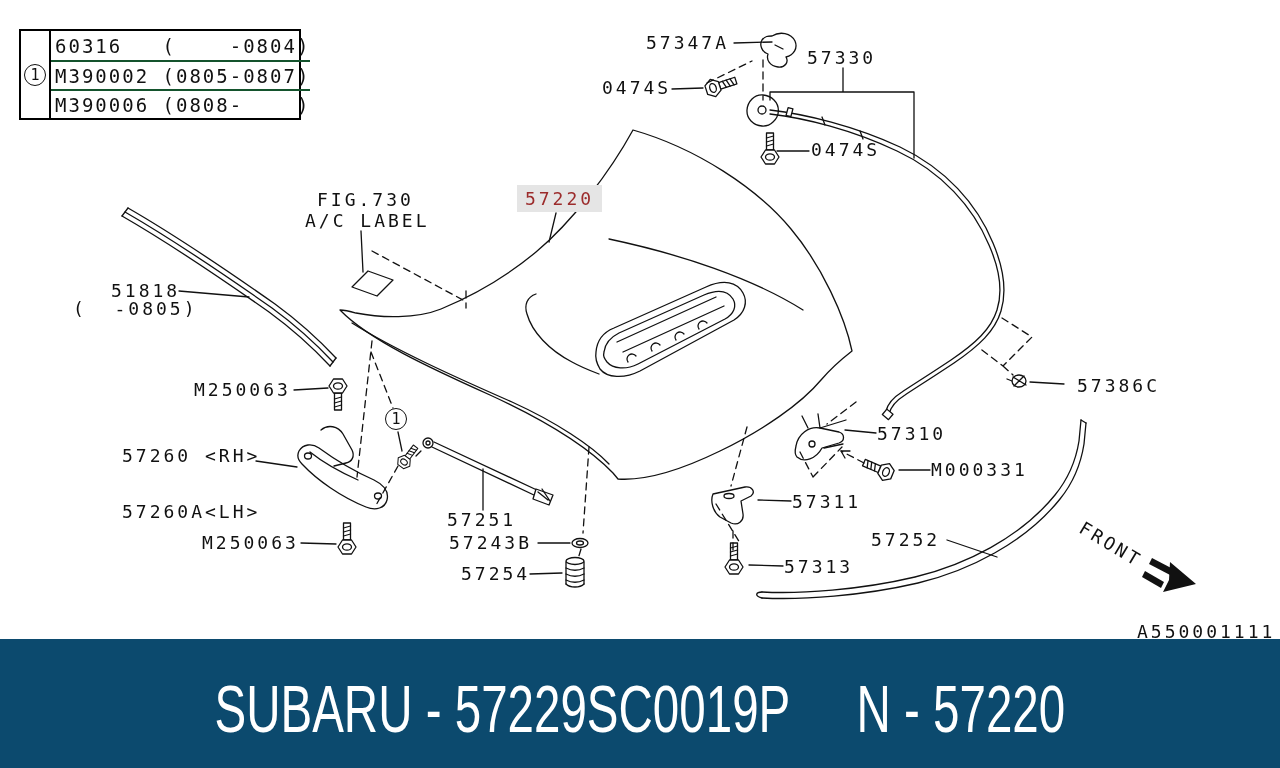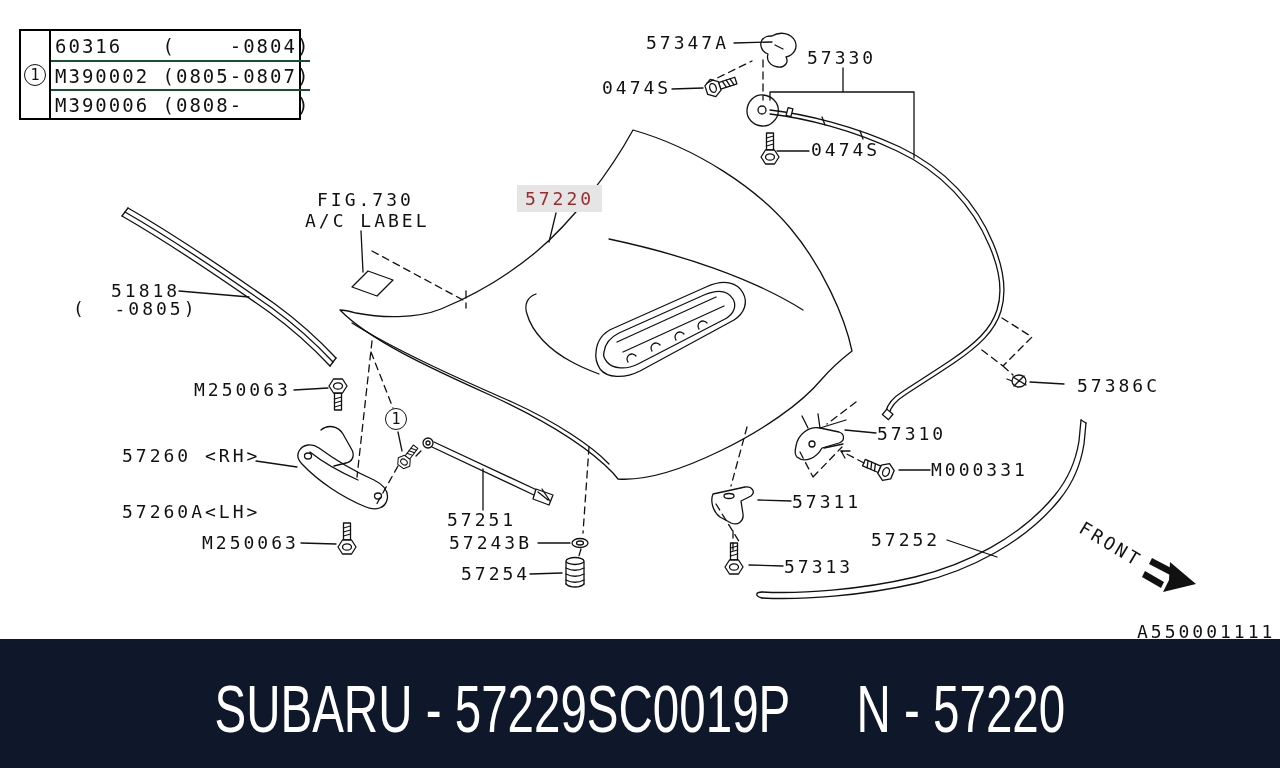--- a/index.html
+++ b/index.html
@@ -233,20 +233,20 @@
   <div class="lbl l-57254">57254</div>
   <div class="lbl l-57310">57310</div>
   <div class="lbl l-m000331">M000331</div>
   <div class="lbl l-57311">57311</div>
   <div class="lbl l-57252">57252</div>
   <div class="lbl l-57313">57313</div>
   <div class="lbl l-57386c">57386C</div>
   <div class="lbl l-front">FRONT</div>
   <div class="lbl l-code">A550001111</div>
 
-  <div class="footer" id="footer-bar" style="background: #0f172a; color: rgb(255, 255, 255);">
+  <div class="footer" id="footer-bar" style="background: #0c4a6e; color: rgb(255, 255, 255);">
     <div class="footer-inner">
       <span>SUBARU - 57229SC0019P</span>
       <span class="footer-right">N - 57220</span>
     </div>
   </div>
 
 </div>
 
 </body></html>

